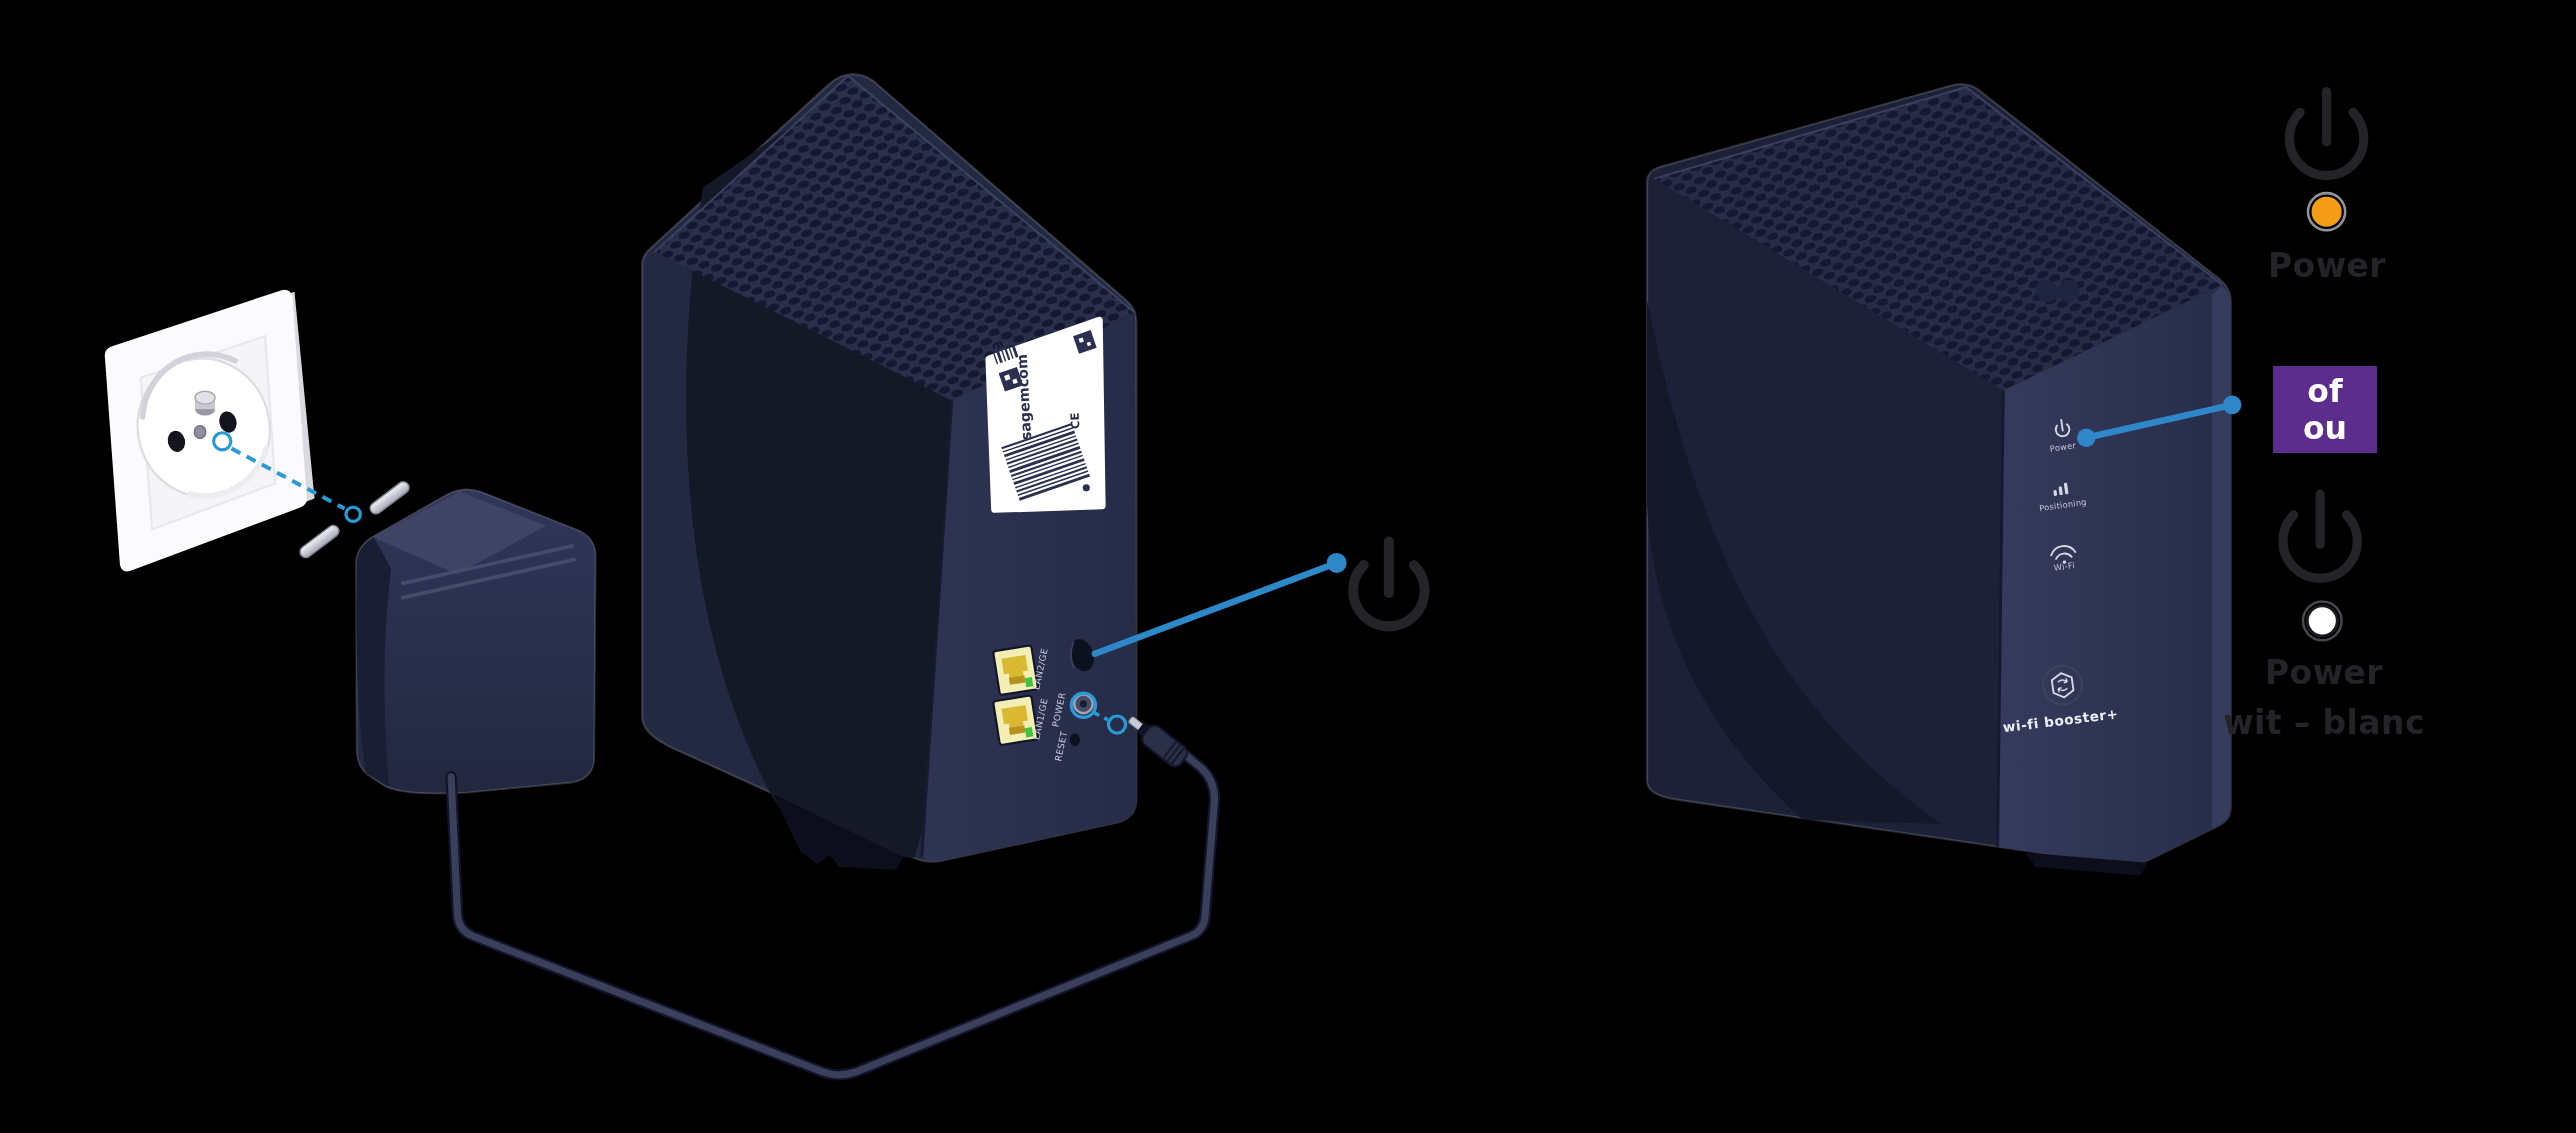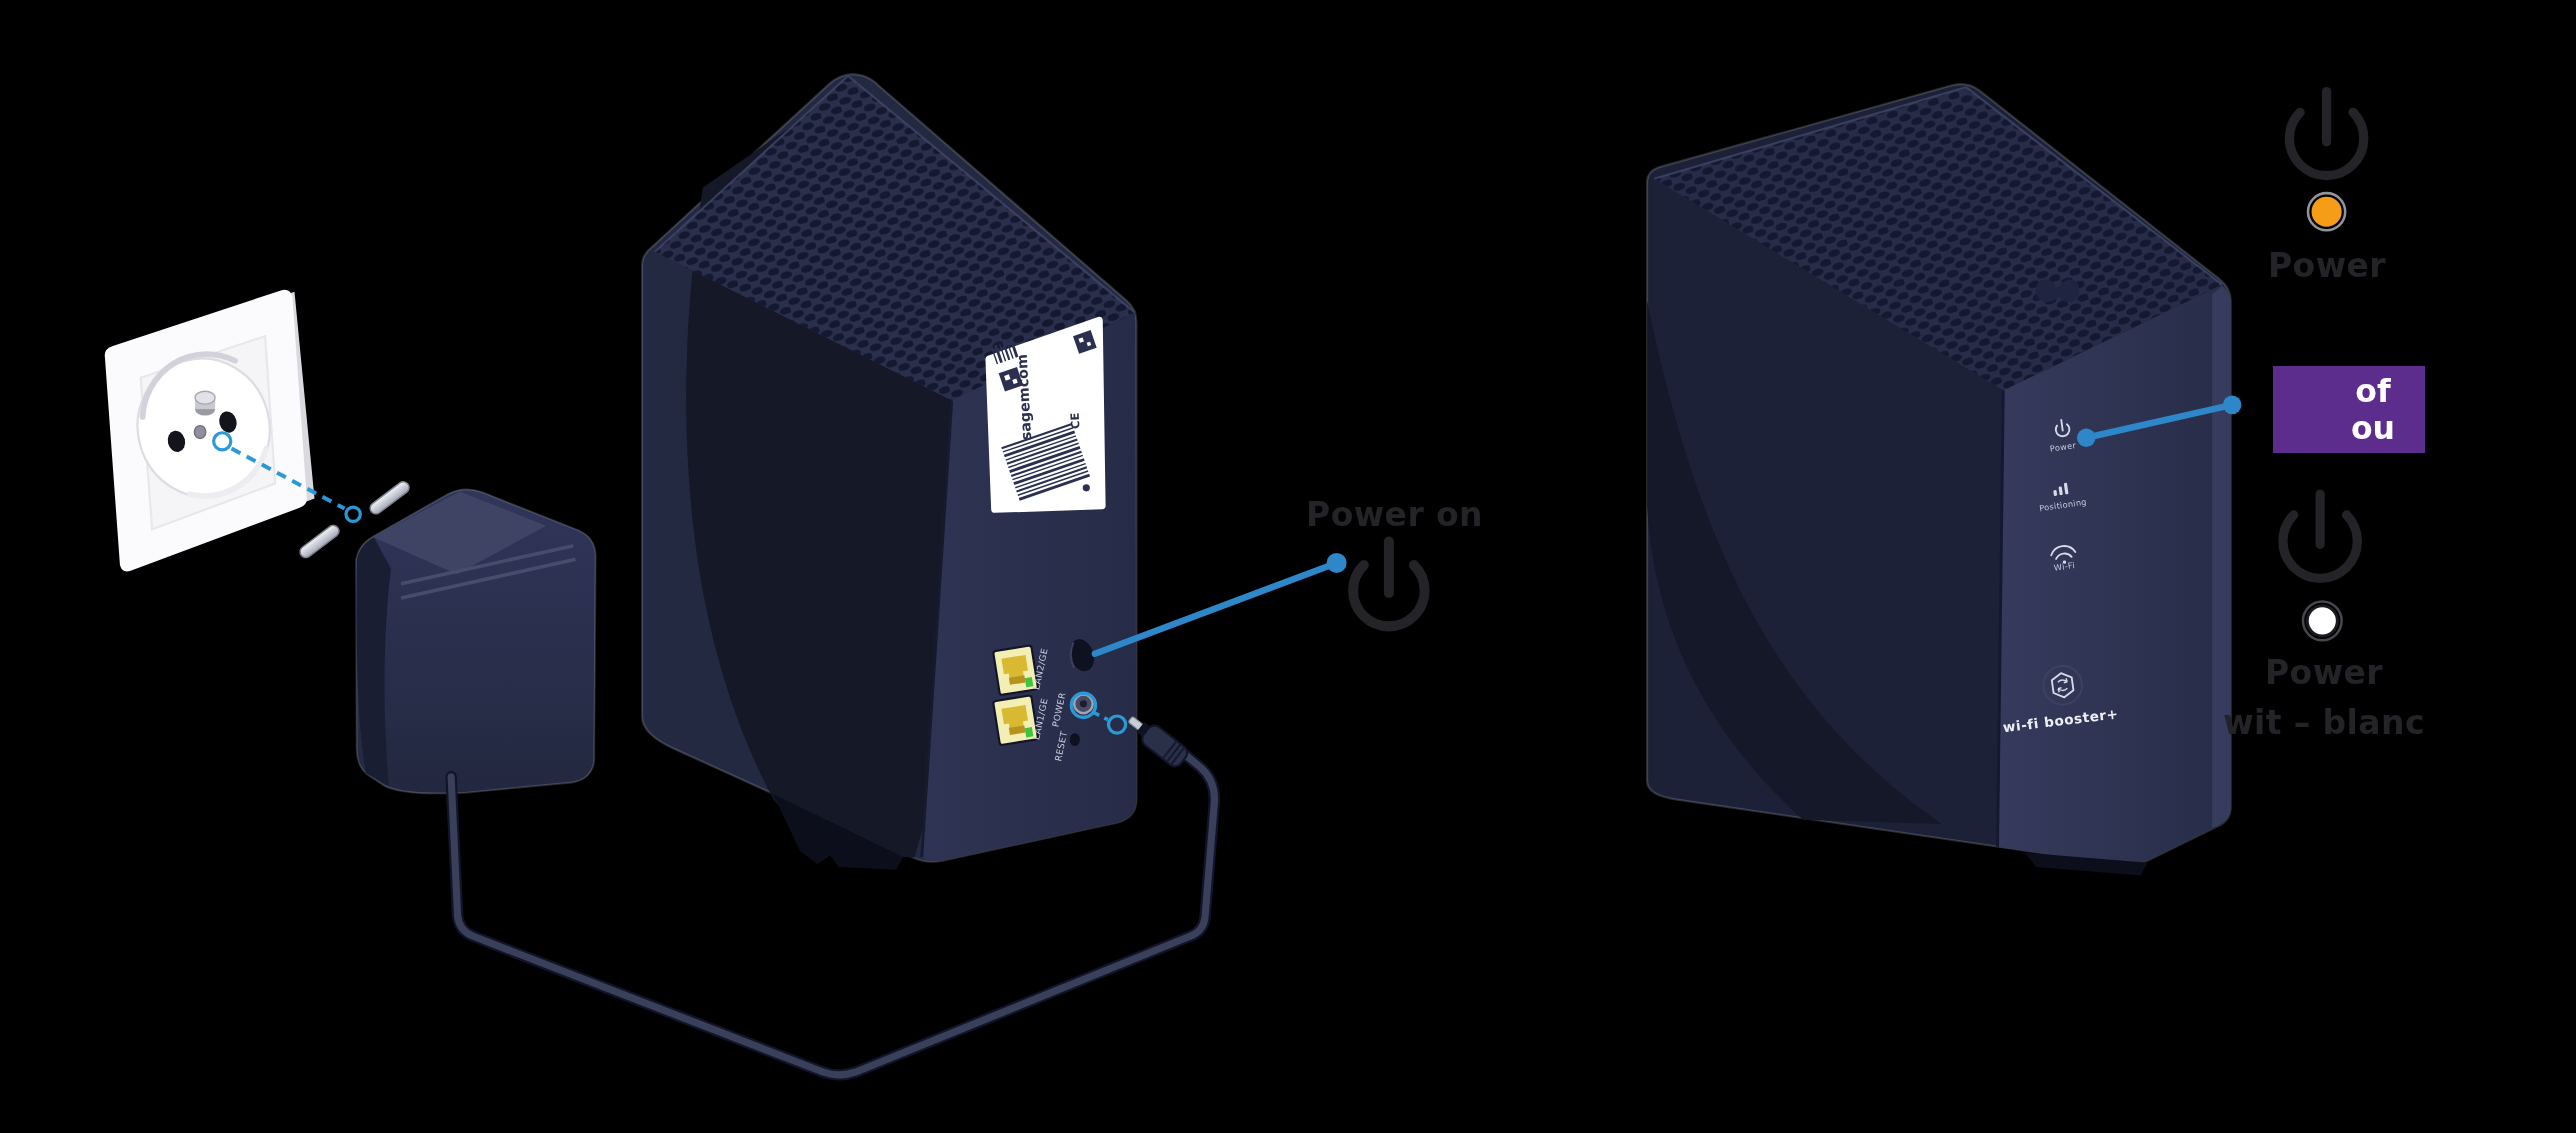--- a/index.html
+++ b/index.html
@@ -3,21 +3,21 @@
 <meta charset="utf-8">
 <style>
   html,body{margin:0;padding:0;background:#000;}
   .scene{position:relative;width:2576px;height:1133px;background:#000;overflow:hidden;
          font-family:"DejaVu Sans",sans-serif;}
   .scene svg{position:absolute;left:0;top:0;}
   .annot{position:absolute;font-weight:700;font-size:33px;line-height:1.2;color:#232328;
          text-align:center;letter-spacing:0.4px;}
   .or-box{position:absolute;left:2273px;top:366px;width:104px;height:87px;background:#5c2d8c;
           display:flex;flex-direction:column;align-items:center;justify-content:center;
-          color:#fff;font-weight:700;font-size:31.5px;line-height:1.15;padding-left:48px;}
+          color:#fff;font-weight:700;font-size:31.5px;line-height:1.15;}
   .panel-label{font-size:12.5px;fill:#c9cde0;letter-spacing:.6px;font-family:"DejaVu Sans",sans-serif;}
   .front-label{font-size:11.5px;fill:#c3c8db;letter-spacing:.4px;font-family:"DejaVu Sans",sans-serif;}
   .sticker-text{fill:#2b3050;font-family:"DejaVu Sans",sans-serif;}
   .product-label{font-size:19px;font-weight:bold;fill:#edeff6;letter-spacing:.8px;
                  font-family:"DejaVu Sans",sans-serif;}
 </style>
 </head>
 <body>
 
 <div class="scene">
@@ -257,21 +257,20 @@
   <circle cx="3252" cy="296" r="21" fill="#f59d16"></circle>
 
   <g stroke="#232328" fill="none" stroke-linecap="round">
     <path d="M3206,720 A52,52 0 1 0 3280,720" stroke-width="13"></path>
     <line x1="3243" y1="691" x2="3243" y2="761" stroke-width="13"></line>
   </g>
   <circle cx="3246" cy="868" r="27" stroke="#47474d" stroke-width="3.5" fill="none"></circle>
   <circle cx="3246" cy="868" r="21" fill="#ffffff" stroke="#1b1b1f" stroke-width="4"></circle>
 </svg>
 
-<div class="annot" style="left:1244px;top:495px;width:301px;">Power on</div>
 
 <div class="annot" style="left:2184px;top:246px;width:286px;">Power</div>
 
 <div class="or-box">
   <span>of</span>
   <span>ou</span>
 </div>
 
 <div class="annot" style="left:2181px;top:653px;width:286px;">Power</div>
 <div class="annot" style="left:2181px;top:703px;width:286px;text-align:center;">wit – blanc</div>

